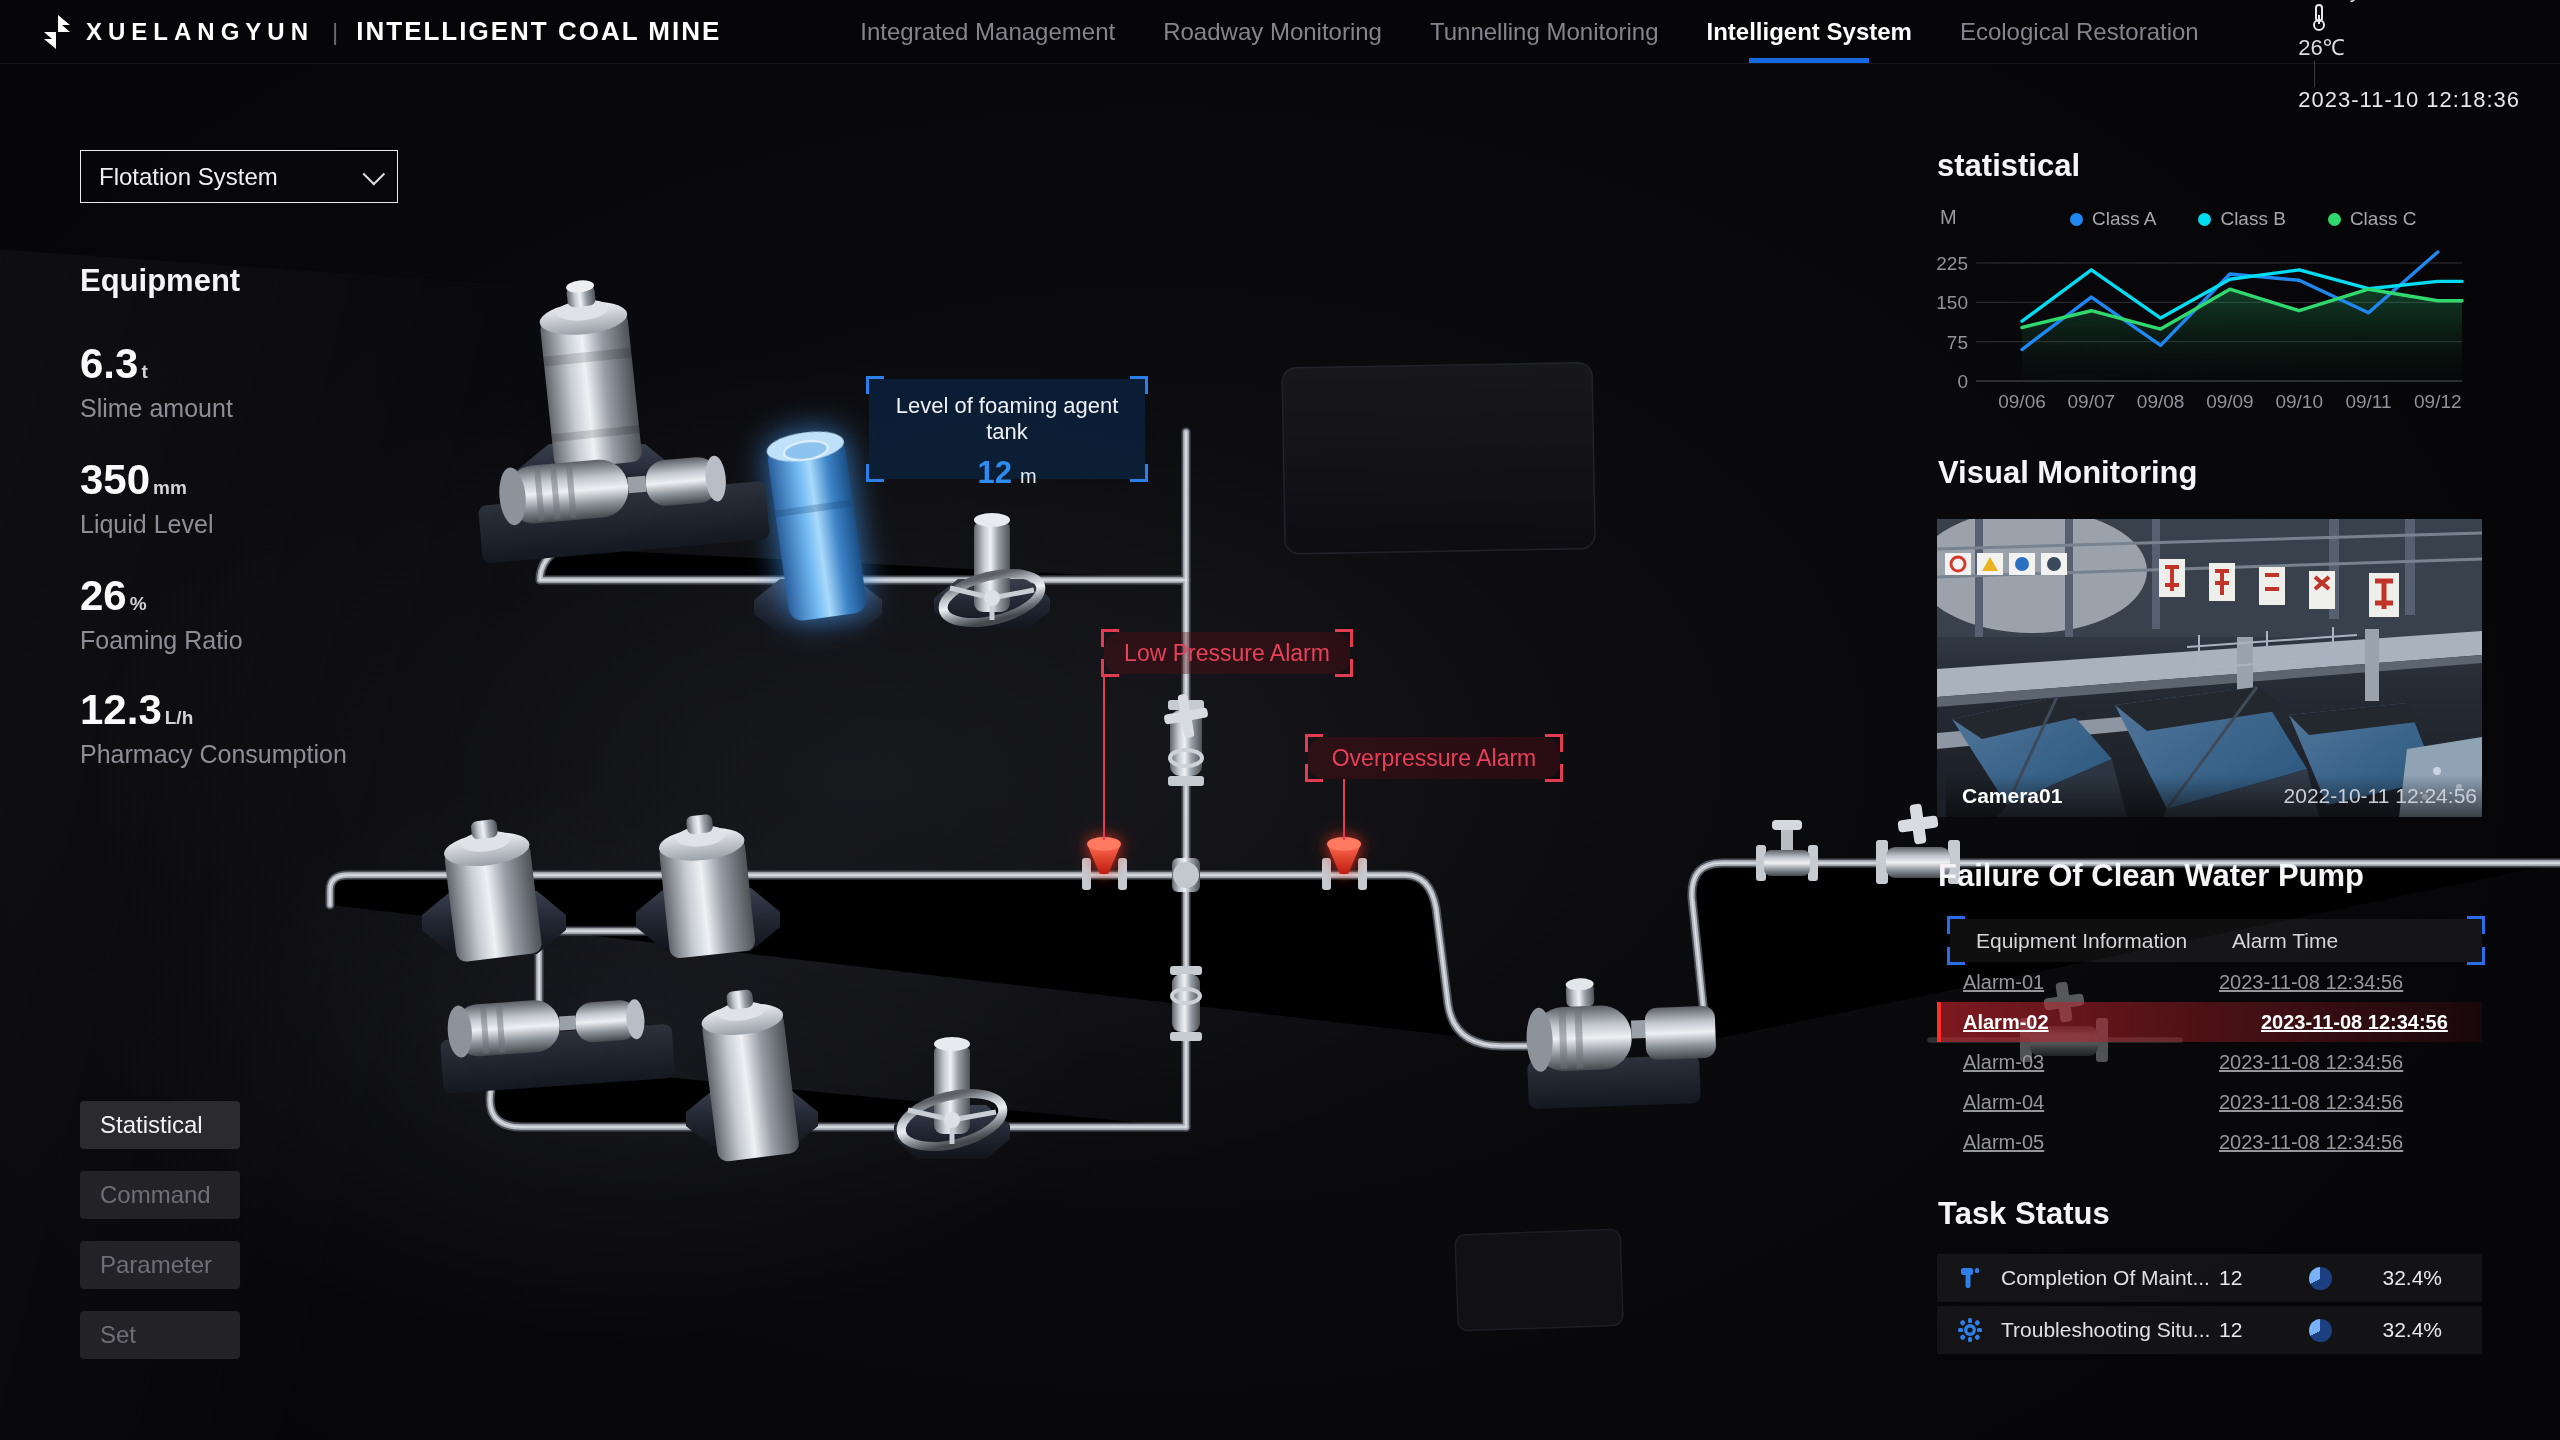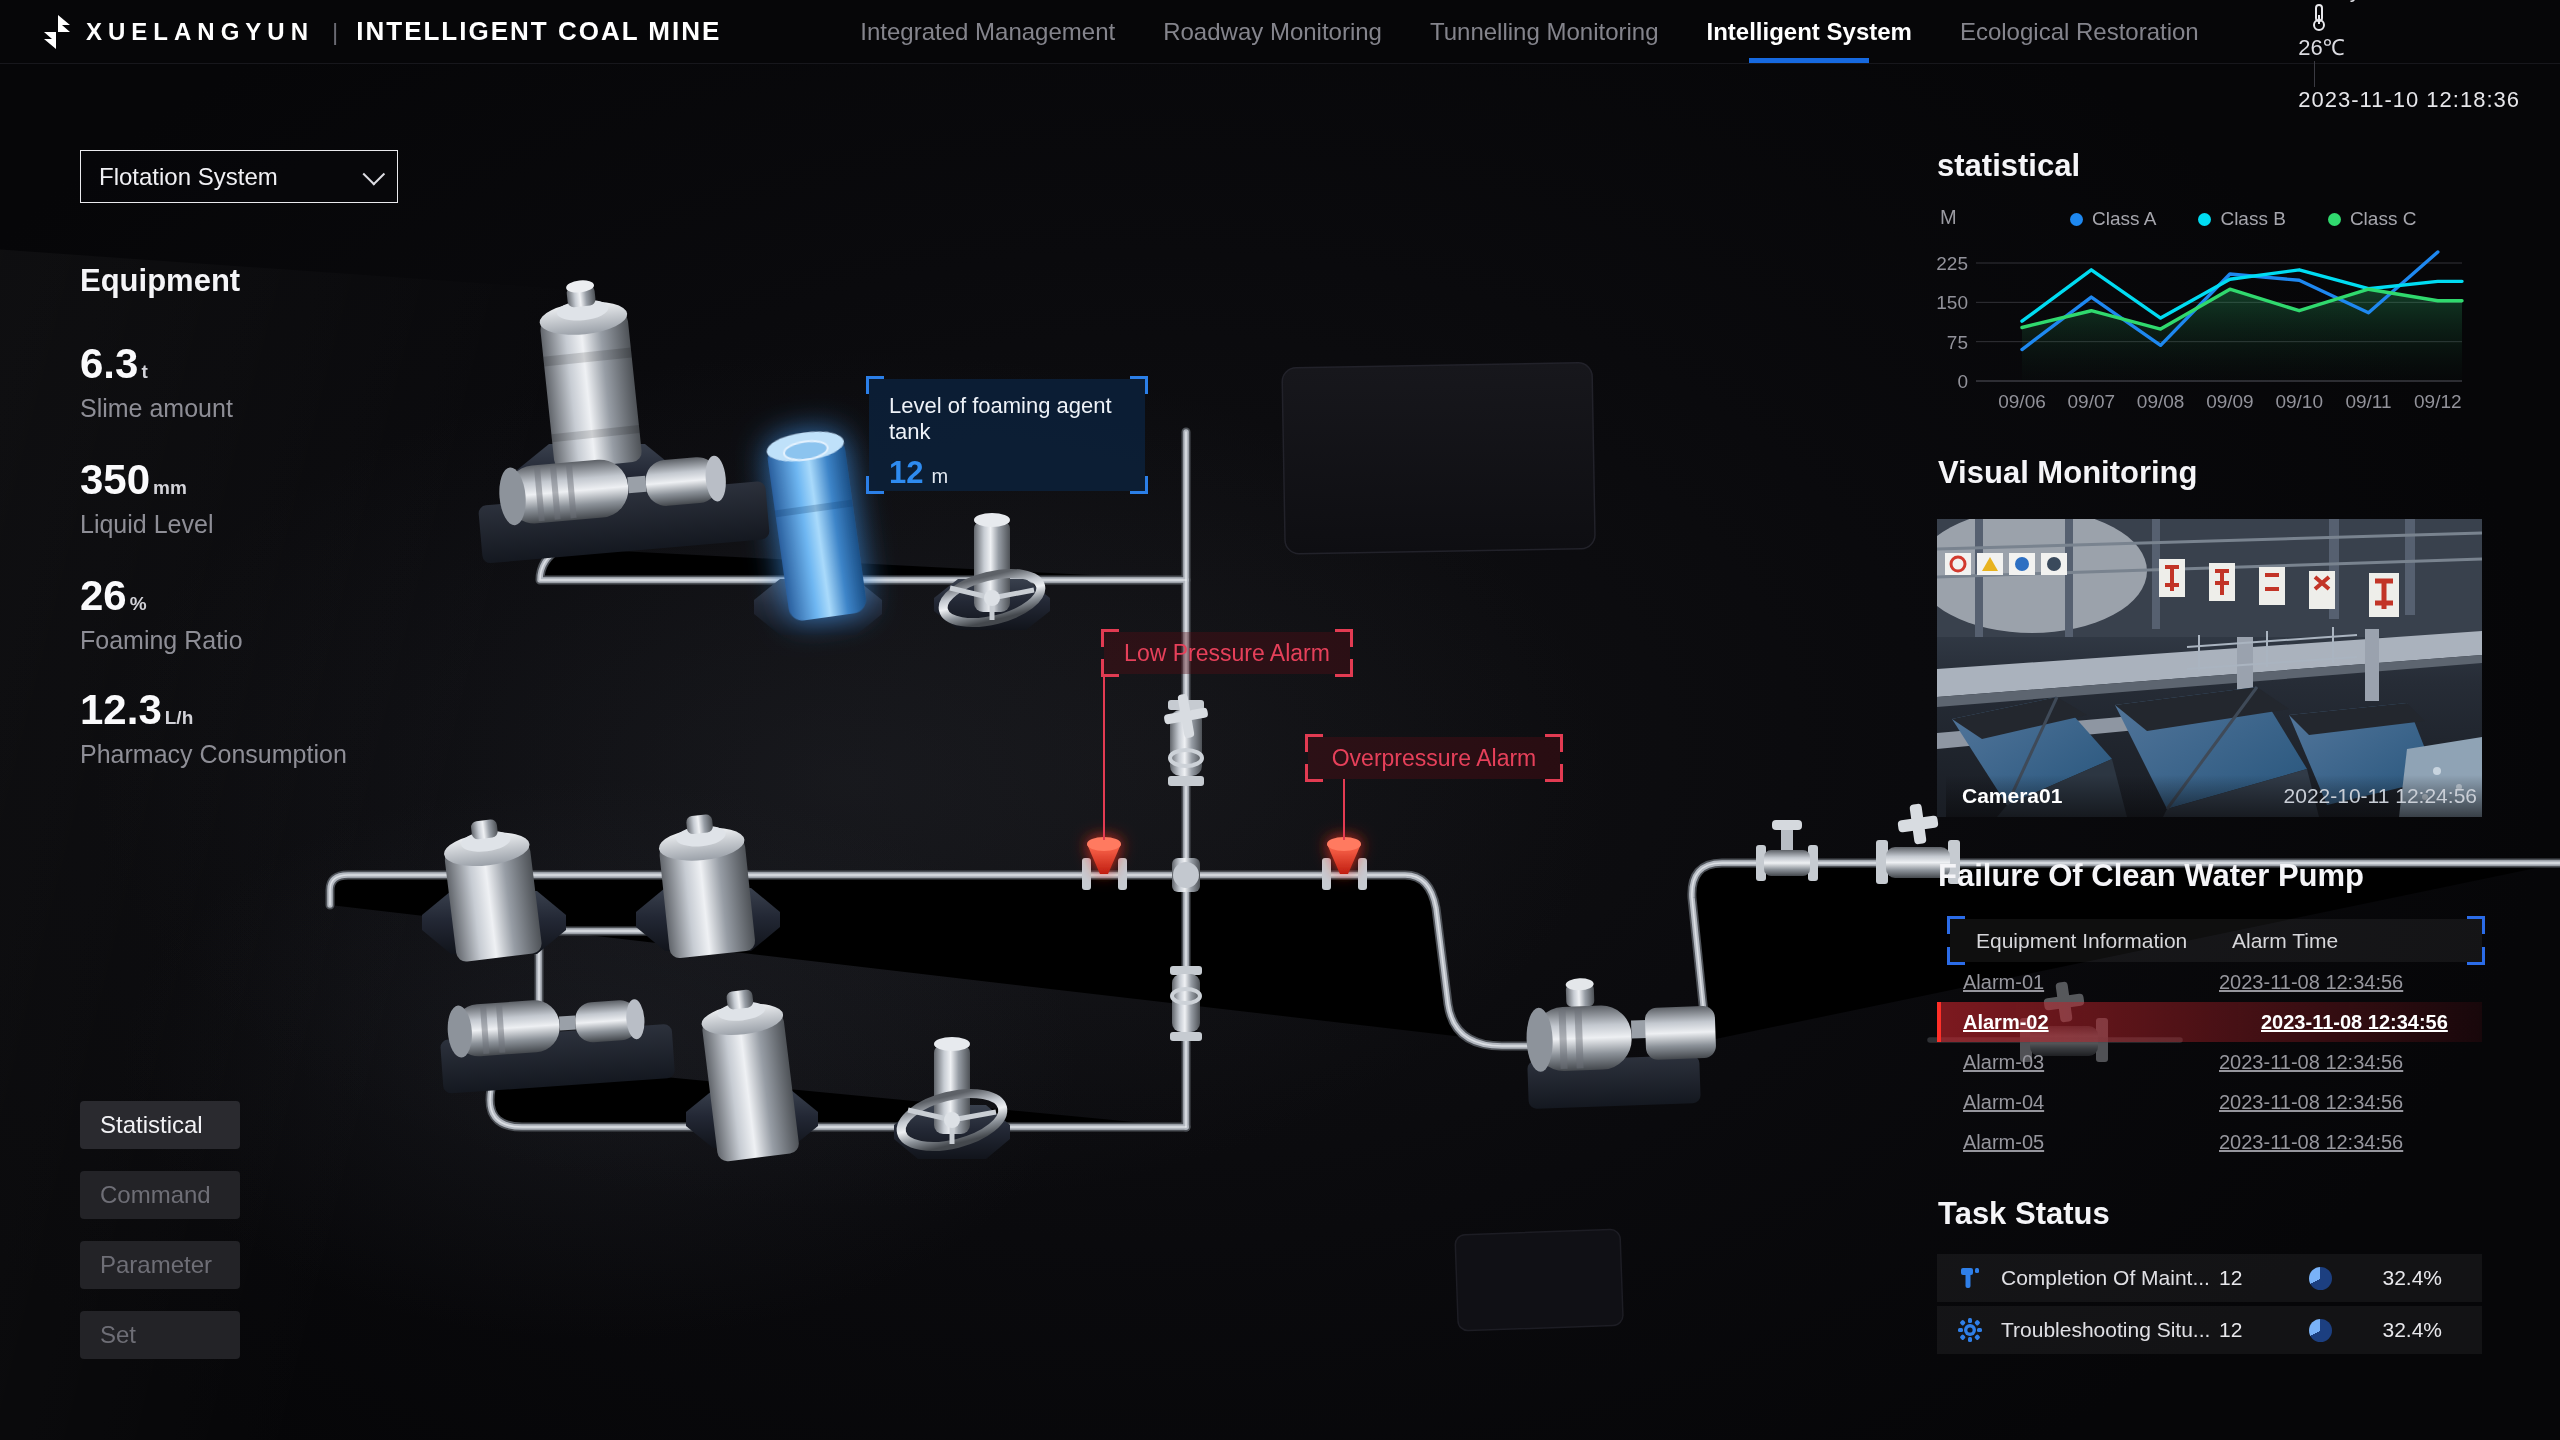--- a/index.html
+++ b/index.html
@@ -54,29 +54,29 @@
   
   .brk{position:absolute;inset:-3px;pointer-events:none;}
   .brk::before,.brk::after,.brk i::before,.brk i::after{content:"";position:absolute;width:15px;height:15px;}
   .brk::before{left:0;top:0;border-left:3px solid var(--bc);border-top:3px solid var(--bc);}
   .brk::after{right:0;bottom:0;border-right:3px solid var(--bc);border-bottom:3px solid var(--bc);}
   .brk i{position:absolute;inset:0;}
   .brk i::before{right:0;top:0;border-right:3px solid var(--bc);border-top:3px solid var(--bc);}
   .brk i::after{left:0;bottom:0;border-left:3px solid var(--bc);border-bottom:3px solid var(--bc);}
 
   
-  #tank-tip{position:absolute;left:869px;top:379px;width:276px;height:112px;
-      background:rgba(12,31,55,.93);--bc:#2b7fe8;padding:14px 20px;box-sizing:border-box;}
+  #tank-tip{position:absolute;left:869px;top:379px;width:276px;height:100px;
+      background:rgba(12,31,55,.93);--bc:#2b7fe8;padding:14px 20px;box-sizing:border-box;text-align:center;}
   #tank-tip .t{font-size:22px;color:#eef2f8;}
   #tank-tip .row{margin-top:10px;}
   #tank-tip .v{font-size:31px;font-weight:bold;color:#2e8bf0;}
   #tank-tip .u{font-size:20px;color:#e4eaf2;margin-left:8px;}
   .alarm-tag{position:absolute;height:42px;--bc:#e23b52;background:rgba(88,12,20,.38);
       display:flex;align-items:center;justify-content:center;font-size:23px;color:#e6405a;
-      cursor:pointer;}
+      cursor:pointer;border-radius:16px;}
   #alarm-low{left:1104px;top:632px;width:246px;}
   #alarm-over{left:1308px;top:737px;width:252px;}
   .leader{position:absolute;width:2px;background:#e23b52;}
 
   
   #stat-title{left:1937px;top:148px;}
   #chart-box{position:absolute;left:1930px;top:200px;width:580px;height:250px;}
   #legend{position:absolute;left:140px;top:8px;display:flex;gap:42px;}
   .lg-item{display:flex;align-items:center;gap:9px;cursor:pointer;}
   .lg-dot{width:13px;height:13px;border-radius:50%;}

